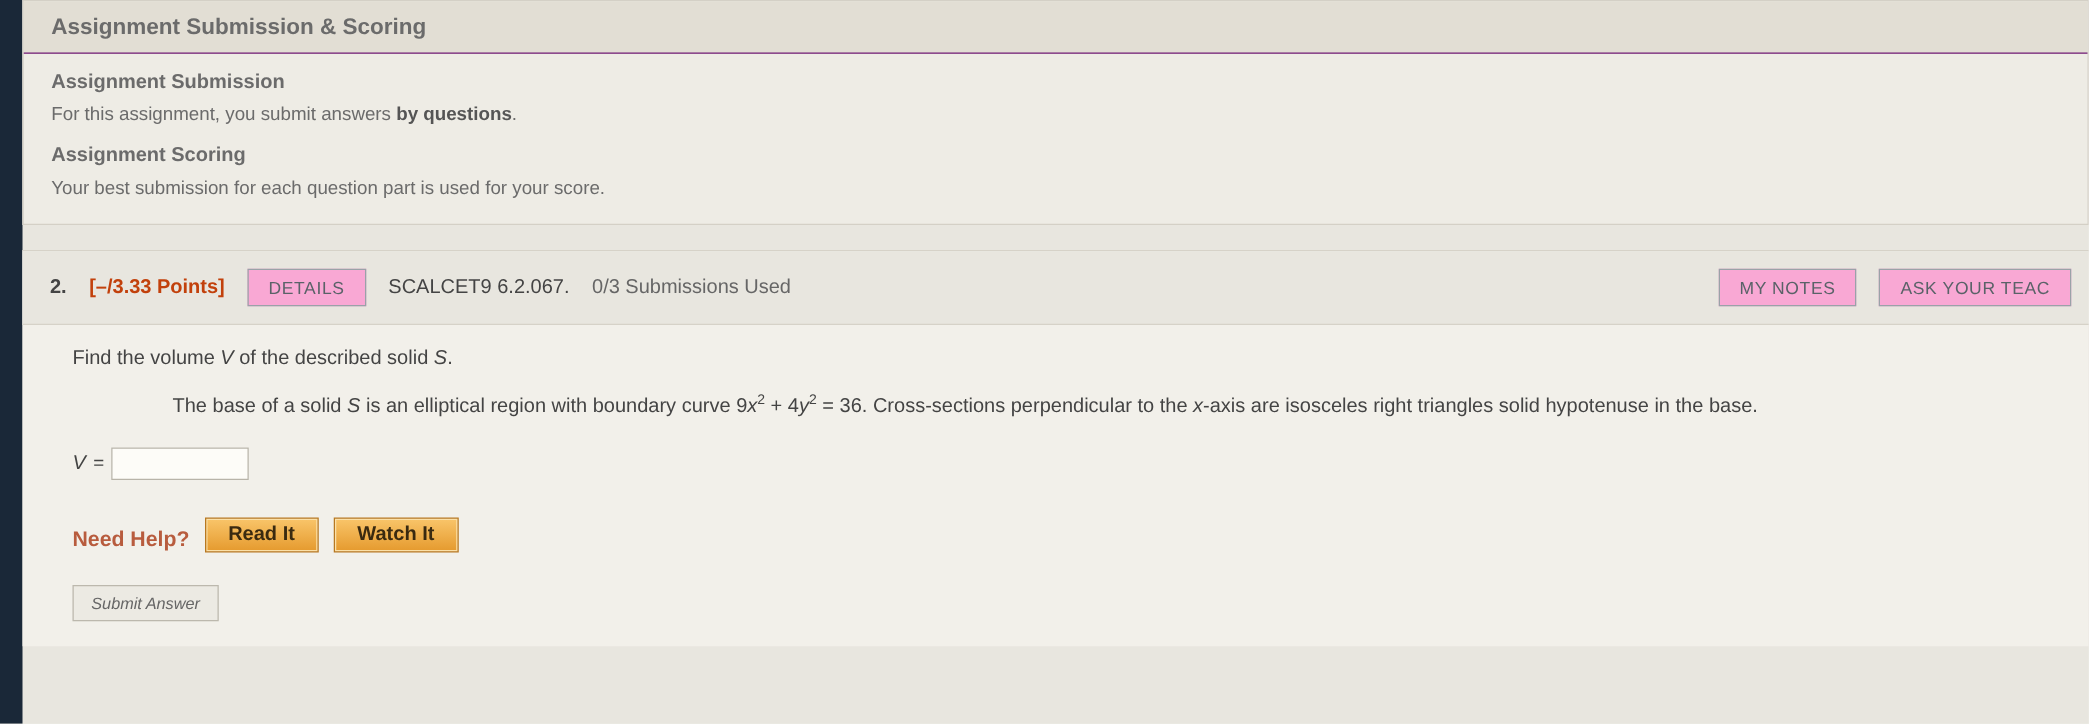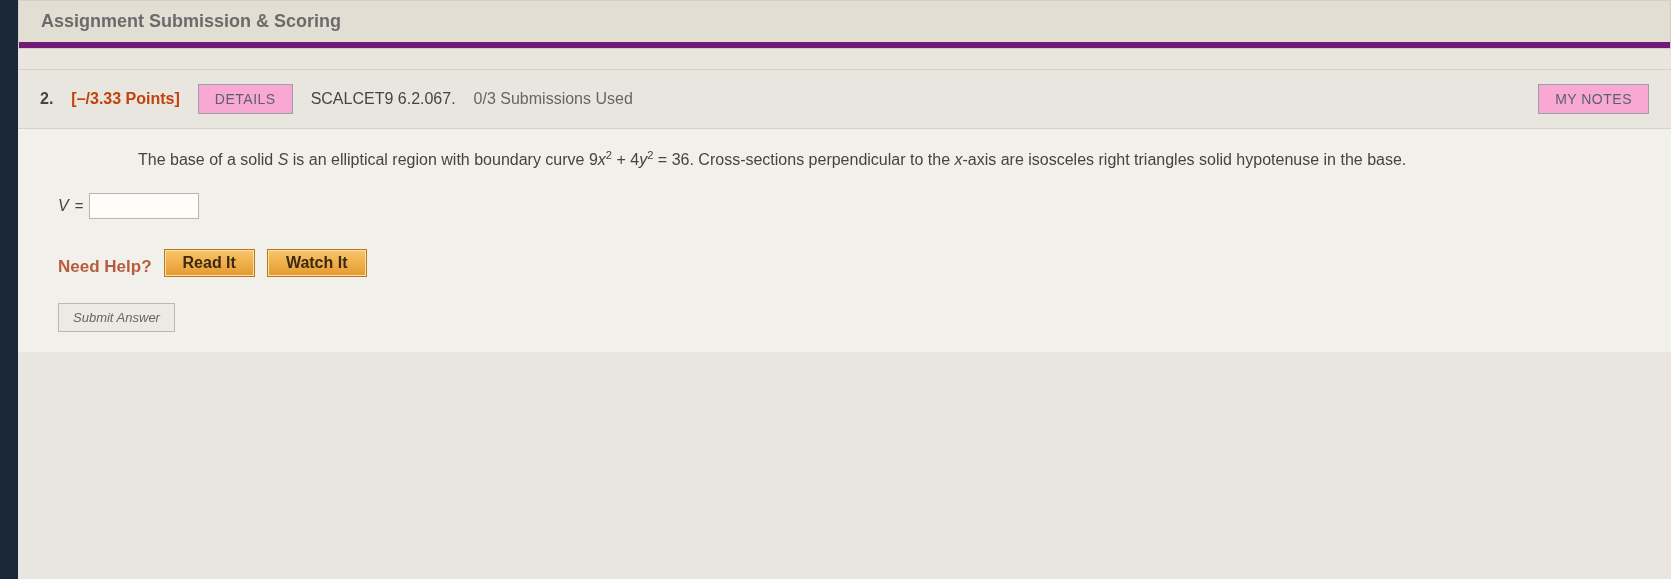--- a/index.html
+++ b/index.html
@@ -15,21 +15,21 @@
     border-left: 18px solid #1a2838;
     min-height: 579px;
   }
   .info-panel {
     background: #eeece5;
     border: 1px solid #d4d0c6;
     margin: 0 0 20px 0;
   }
   .info-header {
     background: #e2ded4;
-    border-bottom: 6px solid #701a75;
+    border-bottom: 1px solid #701a75;
     padding: 10px 22px;
     color: #6b6b6b;
     font-weight: 600;
     font-size: 18px;
   }
   .info-body { padding: 4px 22px 14px 22px; }
   .sub-head {
     color: #6b6b6b;
     font-weight: 600;
     font-size: 16px;
@@ -117,34 +117,46 @@
     font-style: italic;
   }
 </style>
 </head>
 <body>
 
 <div class="frame">
 
   <div class="info-panel">
     <div class="info-header">Assignment Submission &amp; Scoring</div>
+    <div class="info-body">
+      <div class="sub-head">Assignment Submission</div>
+      <div class="sub-text">
+        <span>For this assignment, you submit answers </span><b>by questions</b><span>.</span>
+      </div>
+      <div class="sub-head">Assignment Scoring</div>
+      <div class="sub-text">Your best submission for each question part is used for your score.</div>
+    </div>
   </div>
 
   <div class="question-panel">
     <div class="q-header">
       <span class="q-num">2.</span>
       <span class="q-points">[–/3.33 Points]</span>
       <button class="btn-outline">DETAILS</button>
       <span class="ref-code">SCALCET9 6.2.067.</span>
       <span class="sub-used">0/3 Submissions Used</span>
       <span class="spacer"></span>
       <button class="btn-outline">MY NOTES</button>
+      <button class="btn-outline" style="margin-right:-8px">ASK YOUR TEAC</button>
     </div>
 
     <div class="q-body" style="position:relative">
+      <div class="prompt">
+        <span>Find the volume </span><span class="italic">V</span><span> of the described solid </span><span class="italic">S</span><span>.</span>
+      </div>
 
       <div class="desc">
         <span>The base of a solid </span><span class="italic">S</span><span> is an elliptical region with boundary curve 9</span><span class="italic">x</span><sup>2</sup><span> + 4</span><span class="italic">y</span><sup>2</sup><span> = 36. Cross-sections perpendicular to the </span><span class="italic">x</span><span>-axis are isosceles right triangles solid hypotenuse in the base.</span>
       </div>
 
       <div class="answer-row">
         <span class="var">V</span>
         <span> = </span>
         <input class="answer-input" type="text" value="" style="">
       </div>

